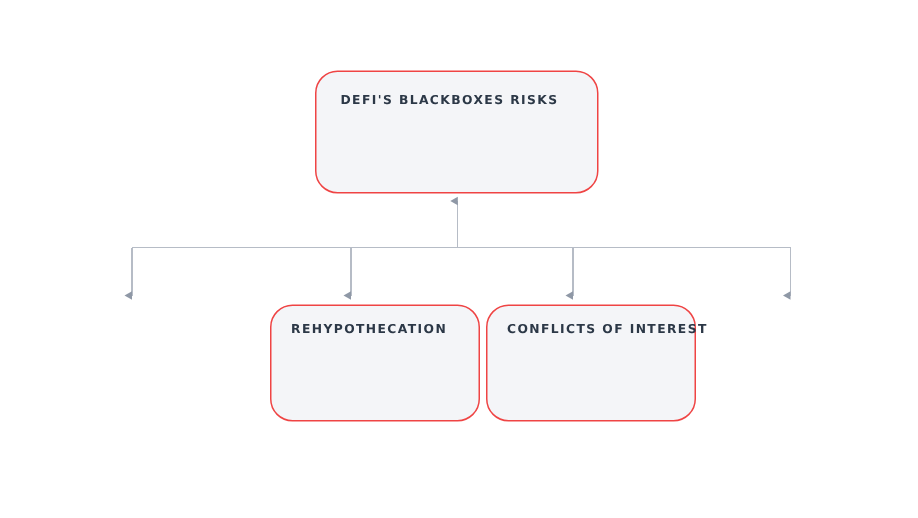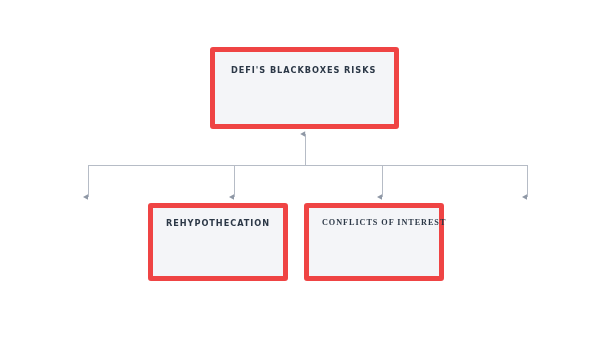--- a/index.html
+++ b/index.html
@@ -20,22 +20,22 @@
     left: 0;
     top: 0;
     width: 612px;
     height: 345px;
     pointer-events: none;
   }
   .node {
     position: absolute;
     box-sizing: border-box;
     background: #f4f5f8;
-    border: 5px solid #ef4444;
-    border-radius: 3px;
+    border: 1px solid #ef4444;
+    border-radius: 15px;
   }
   .node-label {
     position: absolute;
     left: 13px;
     top: 11px;
     font-size: 8.2px;
     font-weight: 700;
     letter-spacing: 0.95px;
     color: #2c3847;
     white-space: nowrap;
@@ -50,22 +50,22 @@
   #root-node .node-label {
     left: 16px;
     top: 14px;
   }
   .leaf-node {
     top: 203px;
     width: 140px;
     height: 78px;
   }
   #leaf-node-0 { left: 18px; }
-  #leaf-node-1 { left: 148px; }
-  #leaf-node-2 { left: 304px; font-family: Liberation Serif, serif; }
+  #leaf-node-1 { left: 180px; }
+  #leaf-node-2 { left: 324px; }
   #leaf-node-3 { left: 458px; }
 </style>
 </head>
 <body>
 
 <div id="canvas">
 
   <svg class="connector-layer" viewBox="0 0 612 345" width="612" height="345">
     <defs>
       <marker id="arrow-up" markerWidth="7" markerHeight="7" refX="3.2" refY="5.4" orient="auto" markerUnits="userSpaceOnUse">

